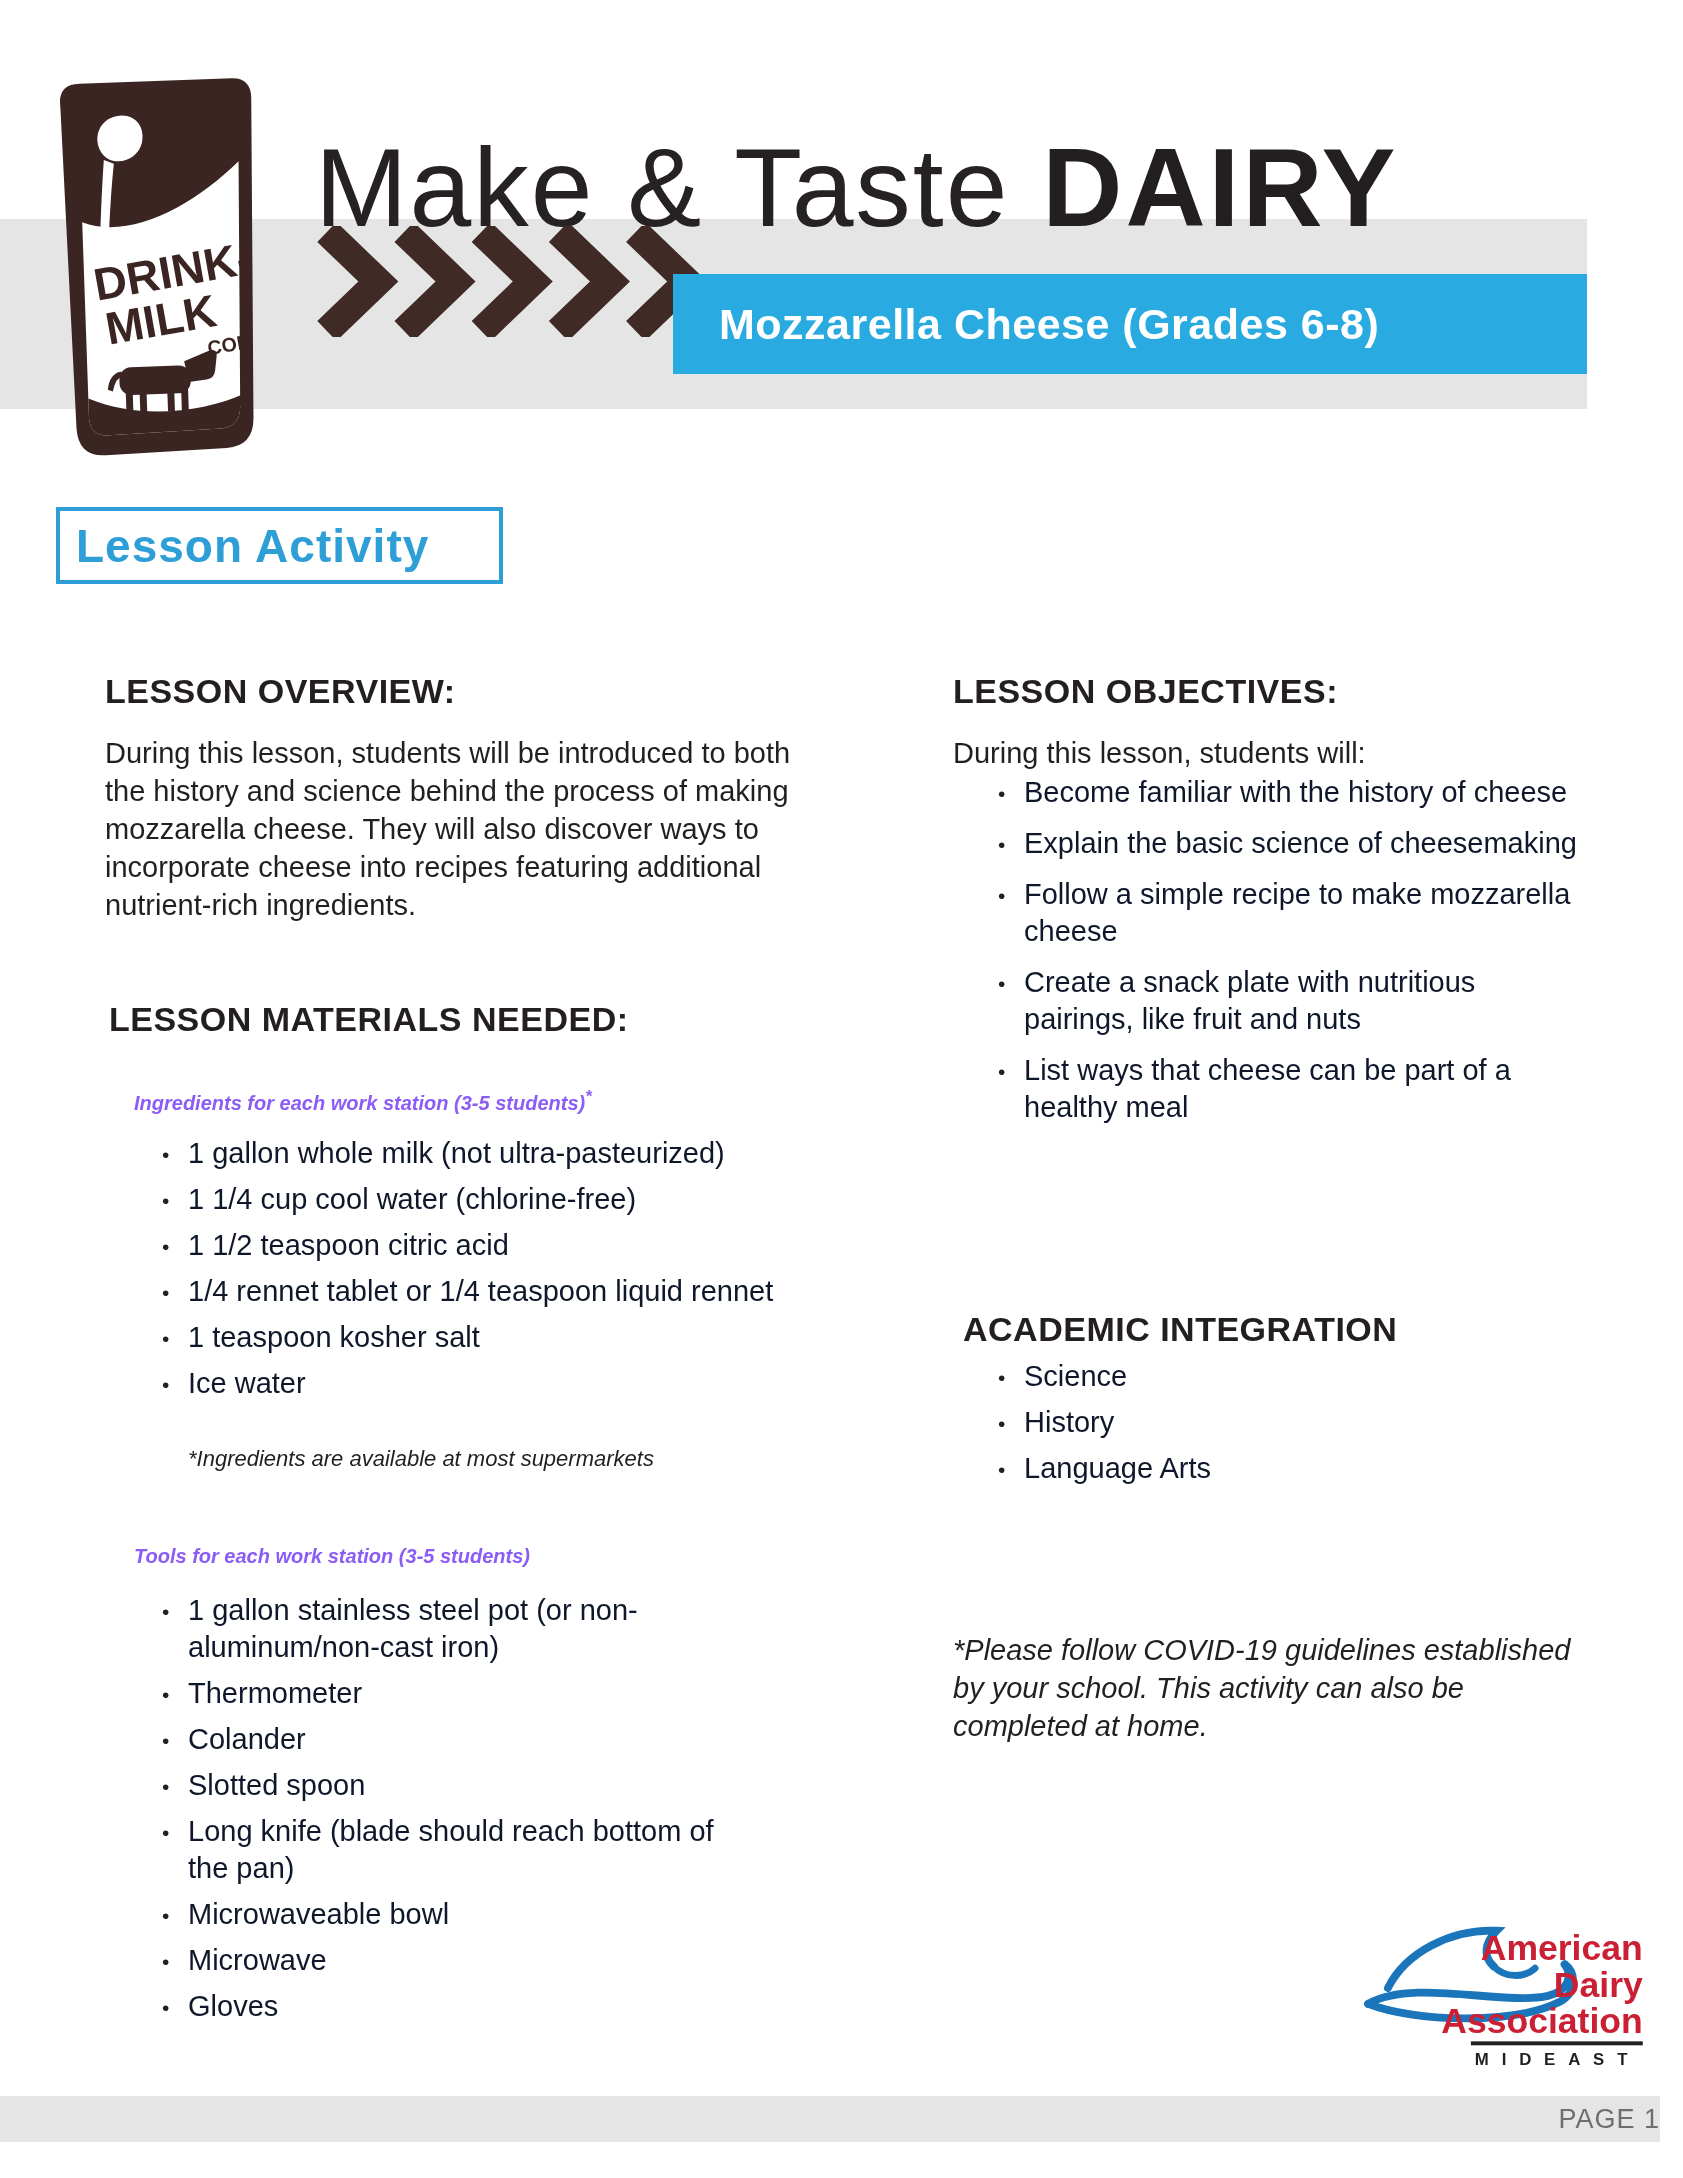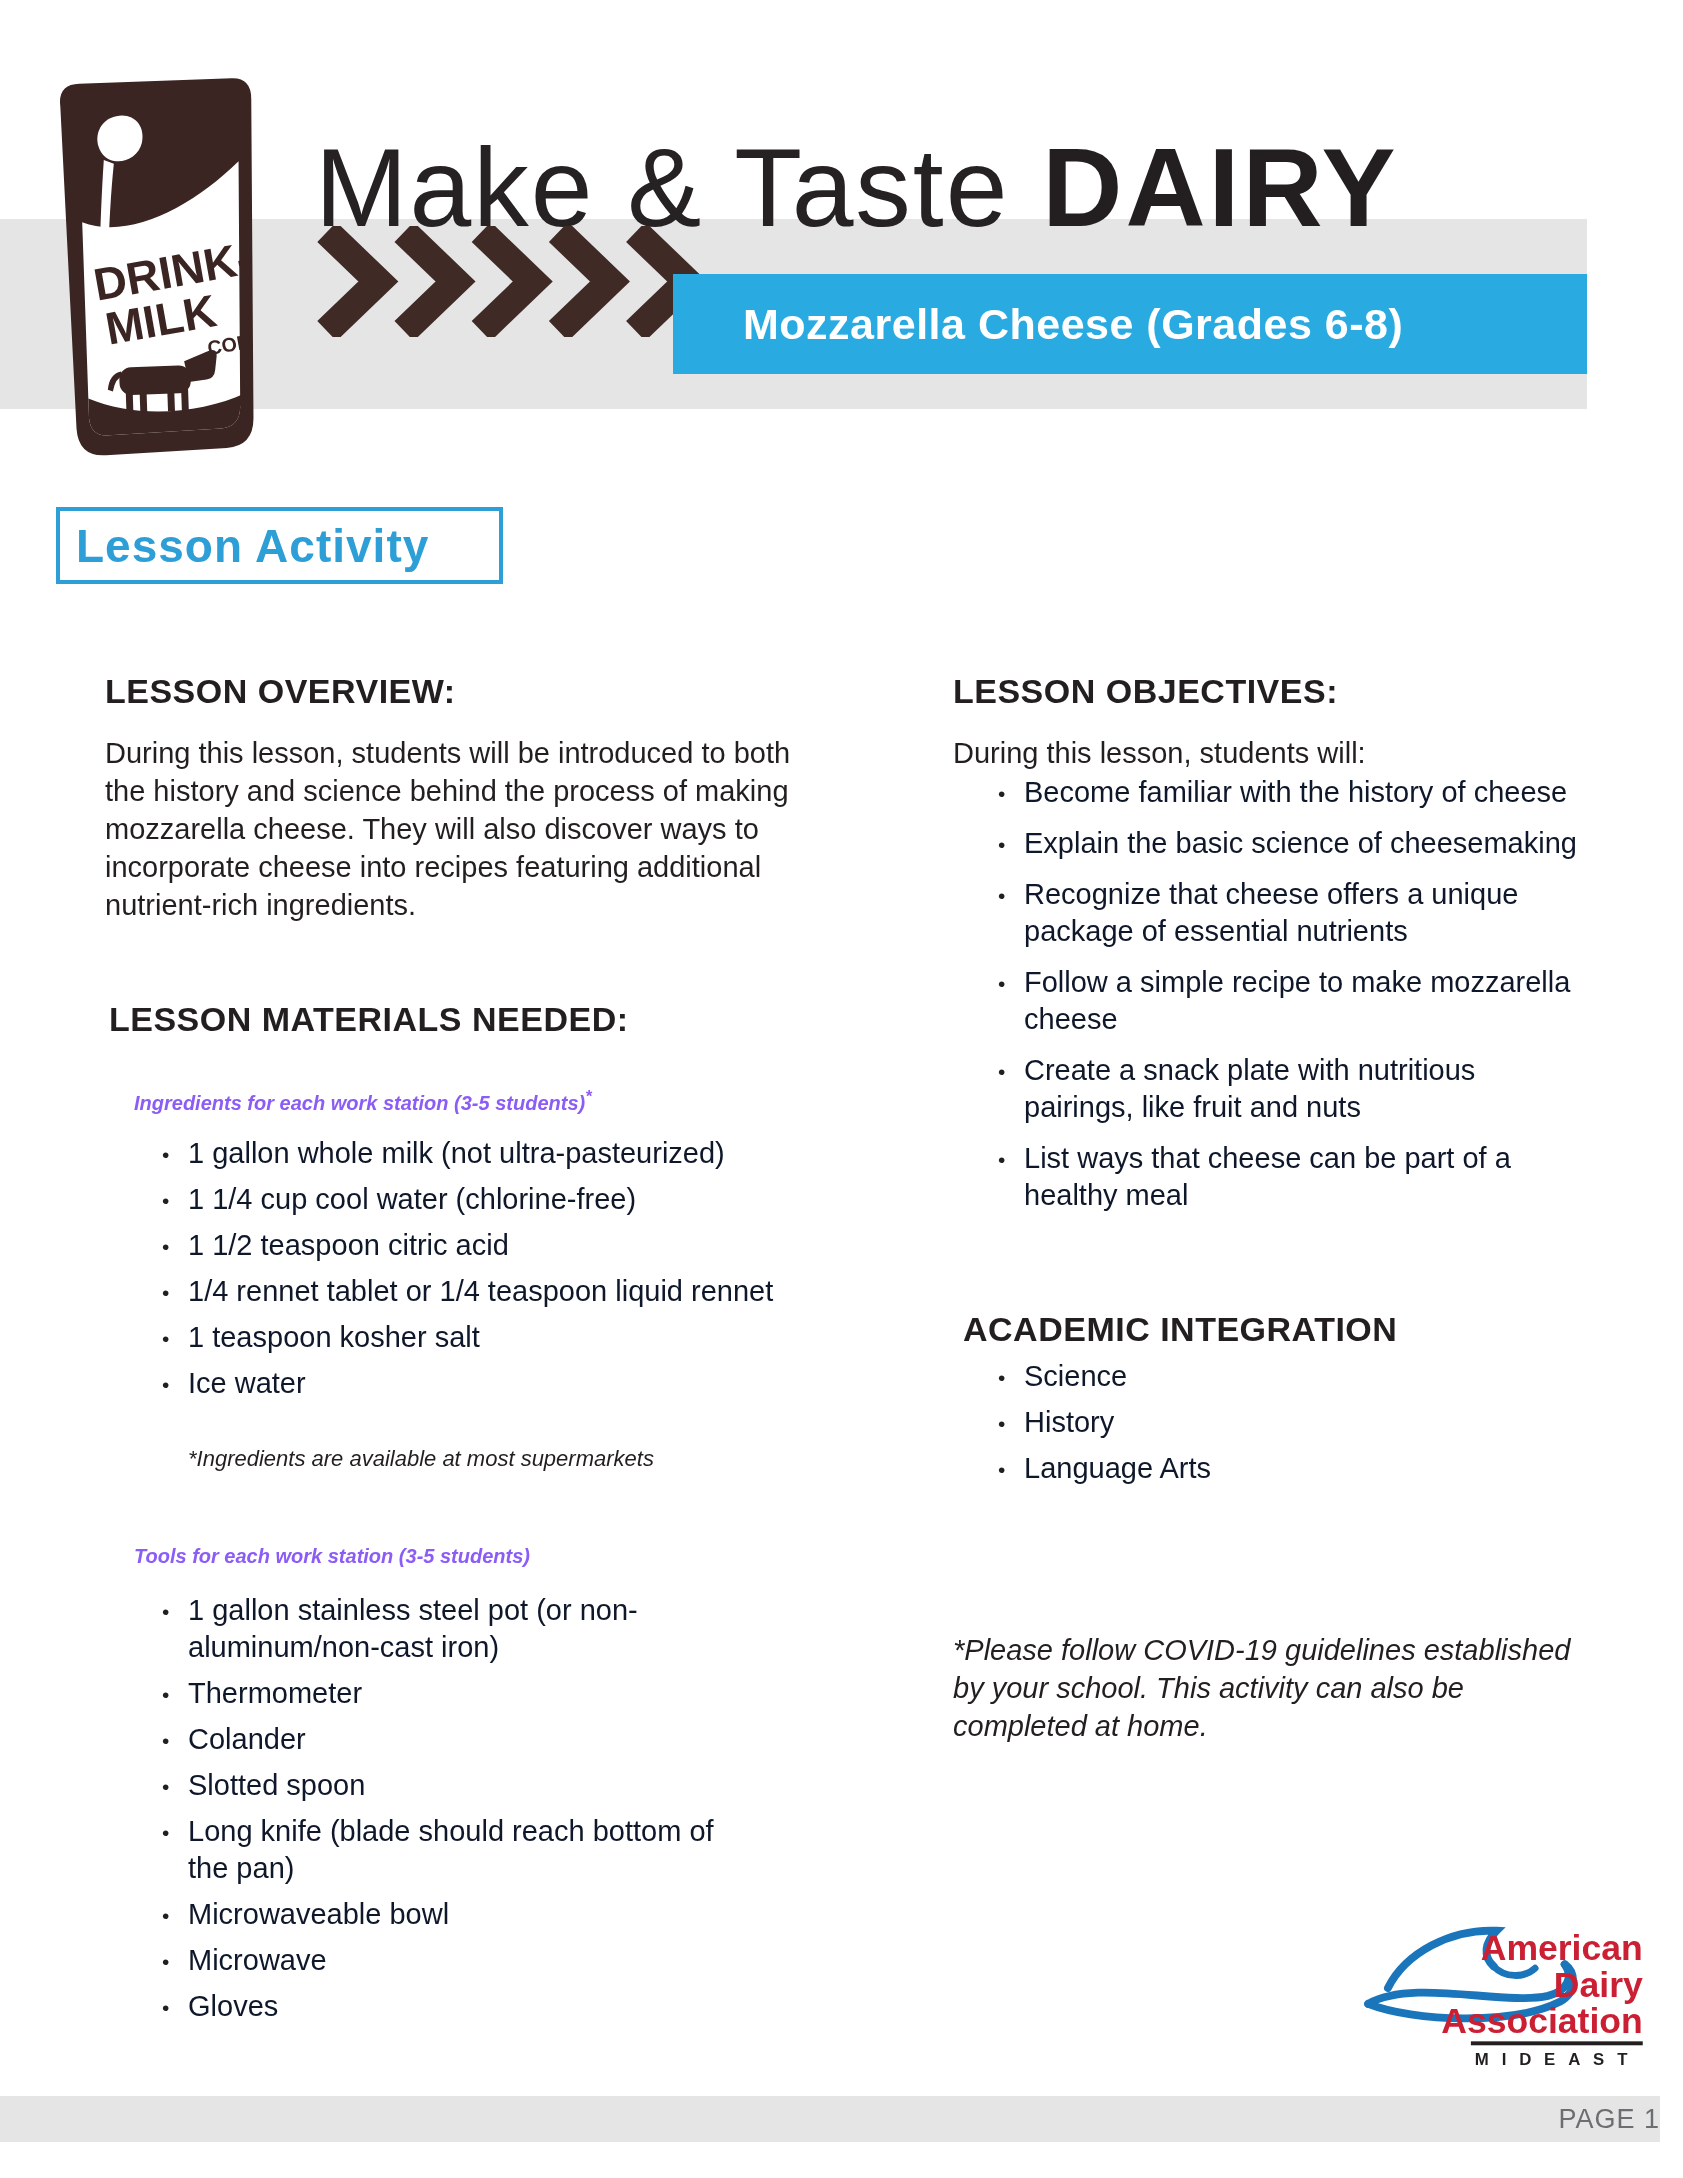--- a/index.html
+++ b/index.html
@@ -10,21 +10,21 @@
   .abs{position:absolute;}
 
   
   .grey-band{left:0;top:219px;width:1587px;height:190px;background:#e5e5e5;}
   .main-title{left:315px;top:51px;font-size:111px;line-height:1.15;white-space:nowrap;}
   .main-title .light{font-weight:100;letter-spacing:2px;color:#262224;}
   .main-title .heavy{font-weight:900;letter-spacing:3px;color:#231f20;}
   .chevrons{left:317px;top:226px;}
   .banner{
     left:673px;top:274px;width:914px;height:100px;background:#29abe2;
-    display:flex;align-items:center;box-sizing:border-box;padding-left:70px;
+    display:flex;align-items:center;box-sizing:border-box;padding-left:46px;
     color:#ffffff;font-size:43px;font-weight:700;letter-spacing:0.5px;
   }
   .brand-logo{left:46px;top:69px;}
 
   
   .lesson-box{
     left:56px;top:507px;width:447px;height:77px;border:4px solid #2e9fd6;
     display:flex;align-items:center;box-sizing:border-box;padding-left:16px;
     color:#2e9fd6;font-size:46px;font-weight:800;letter-spacing:1px;background:#fff;
   }
@@ -154,21 +154,20 @@
       <li>Gloves</li>
     </ul>
 
   <h2 class="abs h-main" id="objectives-heading">LESSON OBJECTIVES:</h2>
   <p class="abs body-text" id="objectives-intro">During this lesson, students will:</p>
 
   <ul class="abs blist obj-list" id="objectives-list">
 
   <li>Become familiar with the history of cheese</li>
       <li>Explain the basic science of cheesemaking</li>
-      <li>Recognize that cheese offers a unique package of essential nutrients</li>
       <li>Follow a simple recipe to make mozzarella cheese</li>
       <li>Create a snack plate with nutritious pairings, like fruit and nuts</li>
       <li>List ways that cheese can be part of a healthy meal</li>
     </ul>
 
   <h2 class="abs h-main" id="academic-heading">ACADEMIC INTEGRATION</h2>
 
   <ul class="abs blist" id="academic-list">
 
   <li>Science</li>

